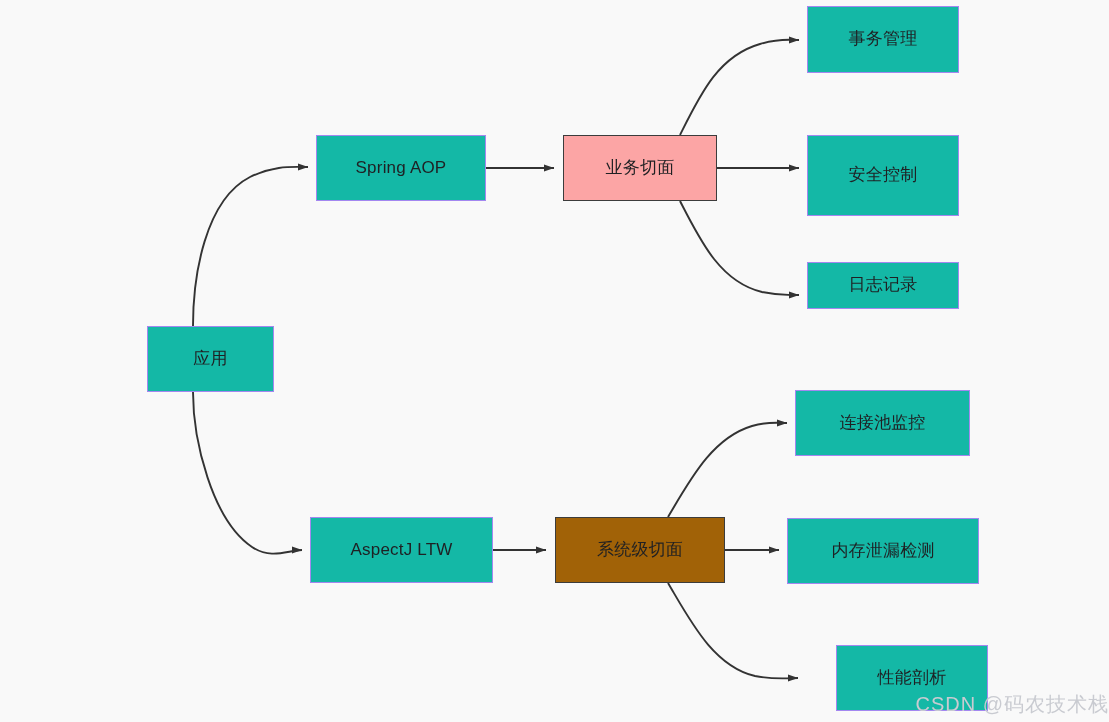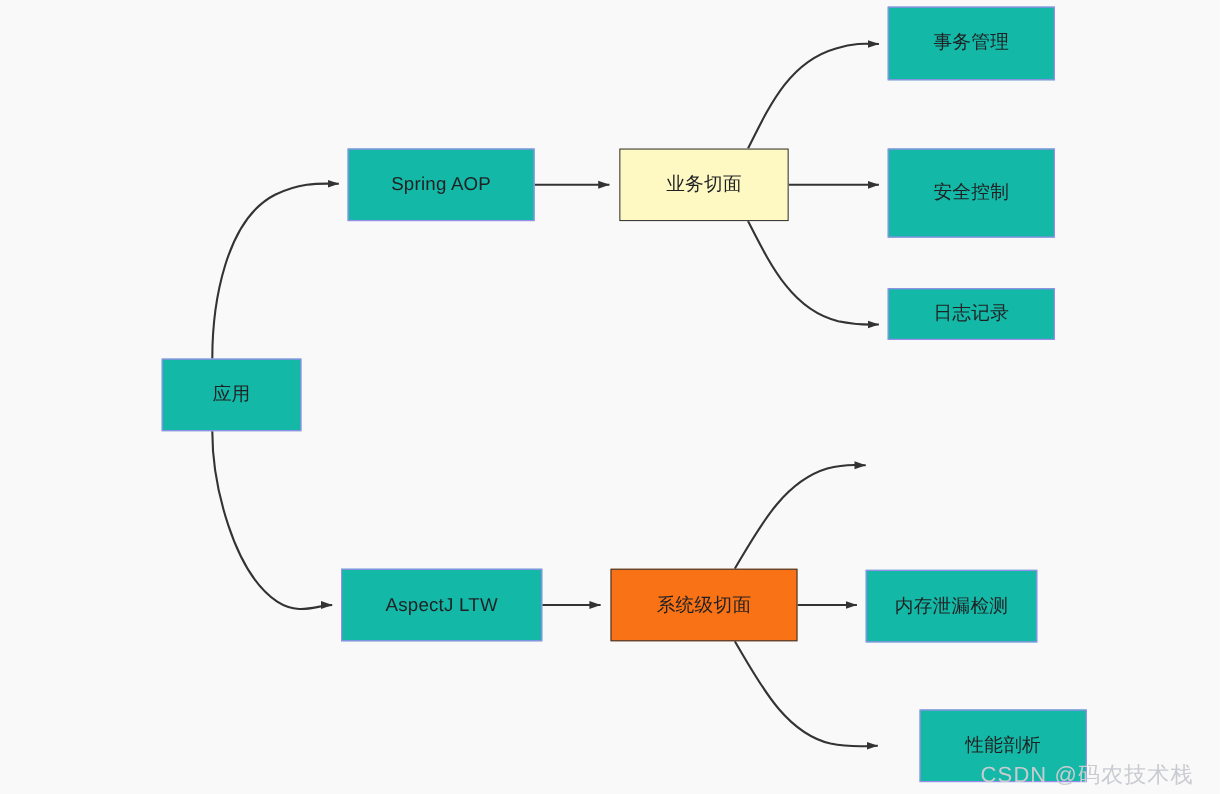--- a/index.html
+++ b/index.html
@@ -35,43 +35,43 @@
     letter-spacing: 0.2px;
     color: #1f2023;
     white-space: nowrap;
     z-index: 2;
   }
   .node.default {
     background: #14b8a6;
     border: 1.6px solid #a387f0;
   }
   .node.green {
-    background: #fef9c3;
+    background: #fca5a5;
     border: 1.8px solid #3c3c3c;
   }
   .node.periwinkle {
-    background: #f97316;
+    background: #a16207;
     border: 1.8px solid #3c3c3c;
   }
   
   #n-app        { left:135px; top:326px; width:127px; height:66px;margin-left:12px; }
   #n-spring     { left:316px; top:135px; width:170px; height:66px; }
   #n-aspectj    { left:310px; top:517px; width:183px; height:66px;text-align:right; }
   #n-biz        { left:563px; top:135px; width:154px; height:66px; }
   #n-sys        { left:555px; top:517px; width:170px; height:66px; }
   #n-tx         { left:807px; top:6px;   width:152px; height:67px; }
   #n-security   { left:807px; top:135px; width:152px; height:81px; }
   #n-logging    { left:807px; top:262px; width:152px; height:47px; }
   #n-pool       { left:795px; top:390px; width:175px; height:66px; }
-  #n-memleak    { left:787px; top:518px; width:156px; height:66px; }
+  #n-memleak    { left:787px; top:518px; width:192px; height:66px; }
   #n-profiling  { left:836px; top:645px; width:152px; height:66px; }
 
   .watermark {
     position: absolute;
-    right: 24px;
+    right: 0;
     bottom: 4px;
     font-size: 20px;
     color: #c9cbd1;
     letter-spacing: 1px;
     white-space: nowrap;
     z-index: 3;
     user-select: none;
   }
 </style>
 </head>
@@ -132,20 +132,23 @@
   </div>
 
   <div id="n-security" class="node default">
     <span>安全控制</span>
   </div>
 
   <div id="n-logging" class="node default">
     <span>日志记录</span>
   </div>
 
+  <div id="n-pool" class="node default">
+    <span>连接池监控</span>
+  </div>
 
   <div id="n-memleak" class="node default">
     <span>内存泄漏检测</span>
   </div>
 
   <div id="n-profiling" class="node default">
     <span>性能剖析</span>
   </div>
 
   <div class="watermark">CSDN @码农技术栈</div>

